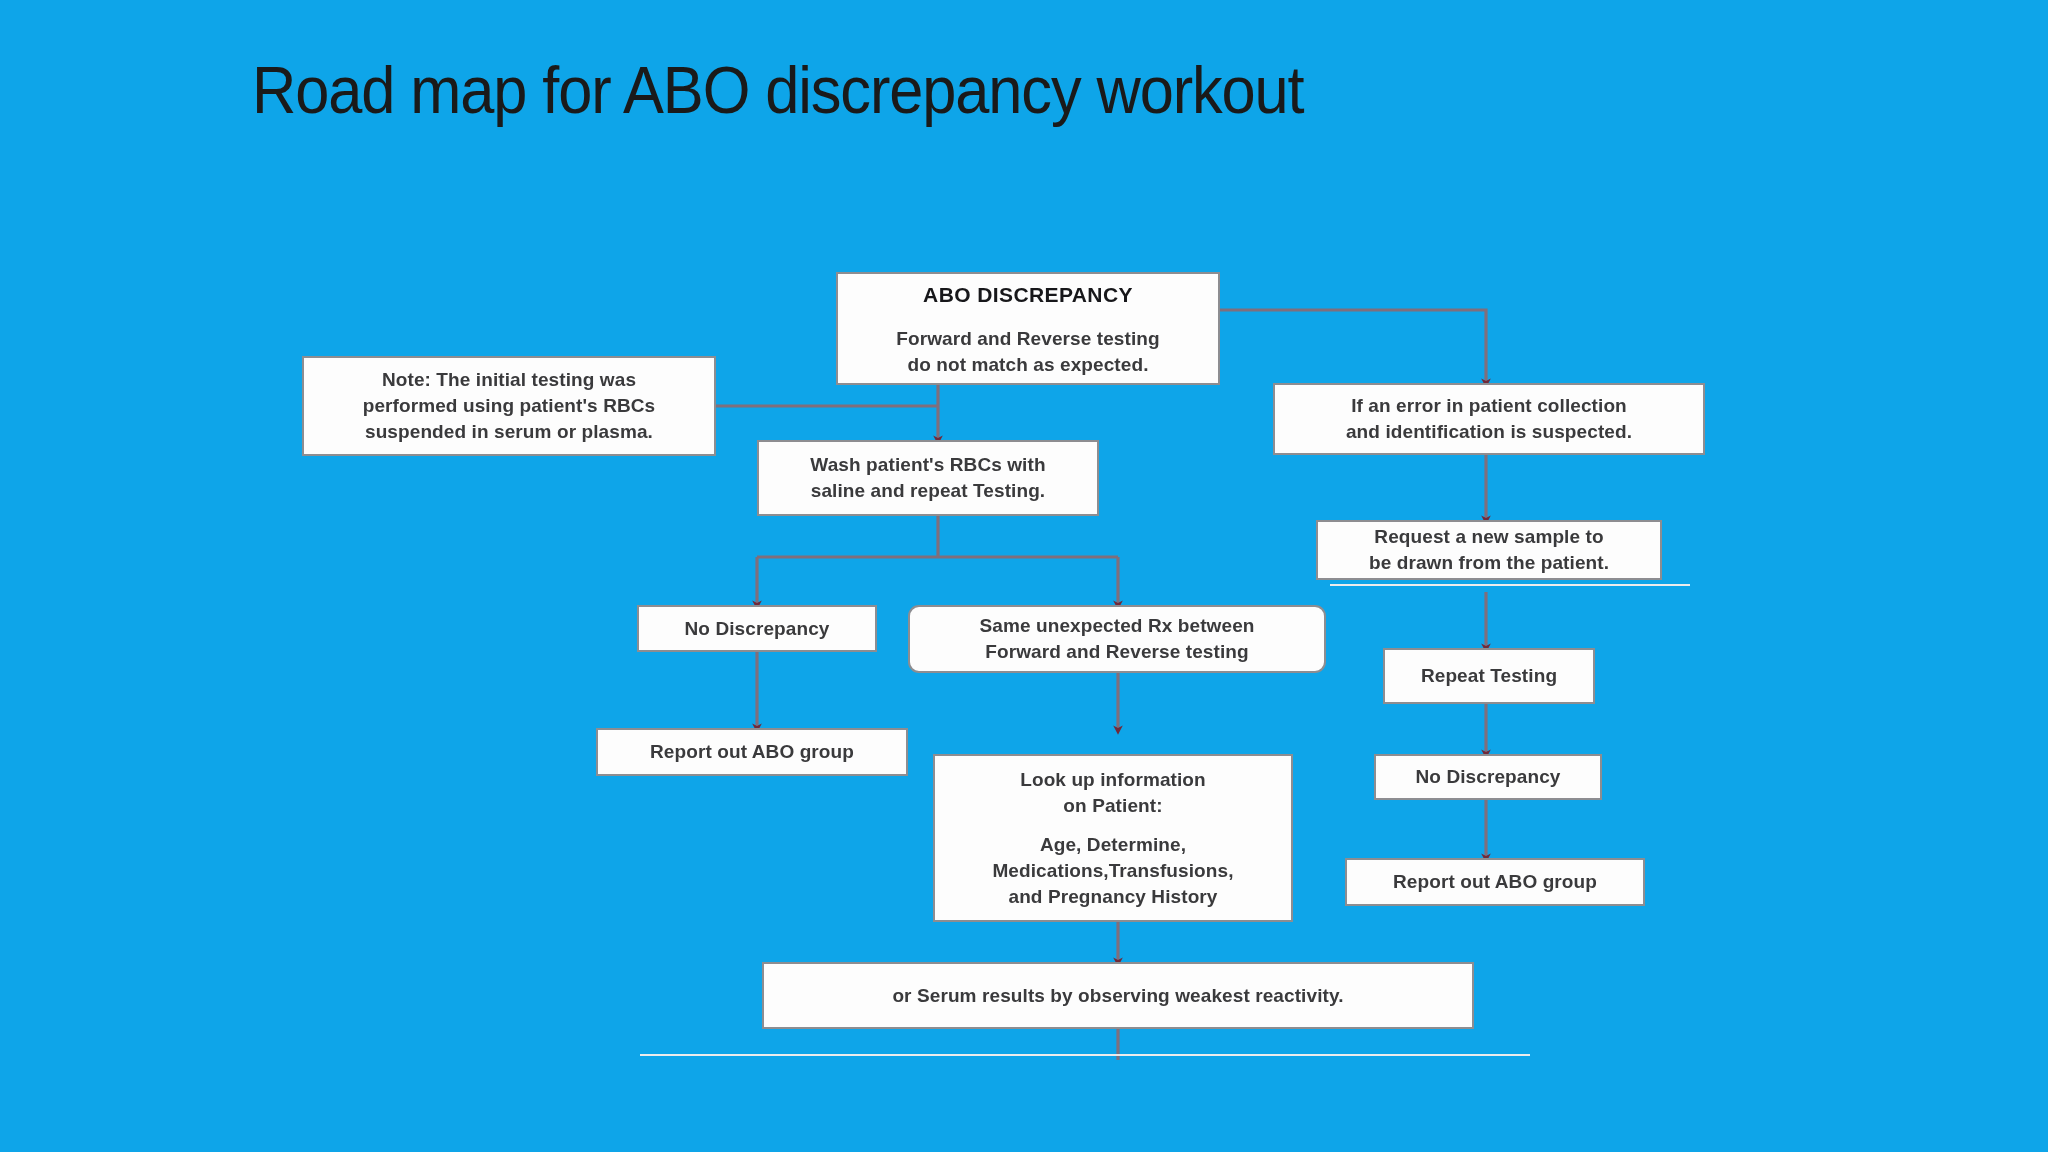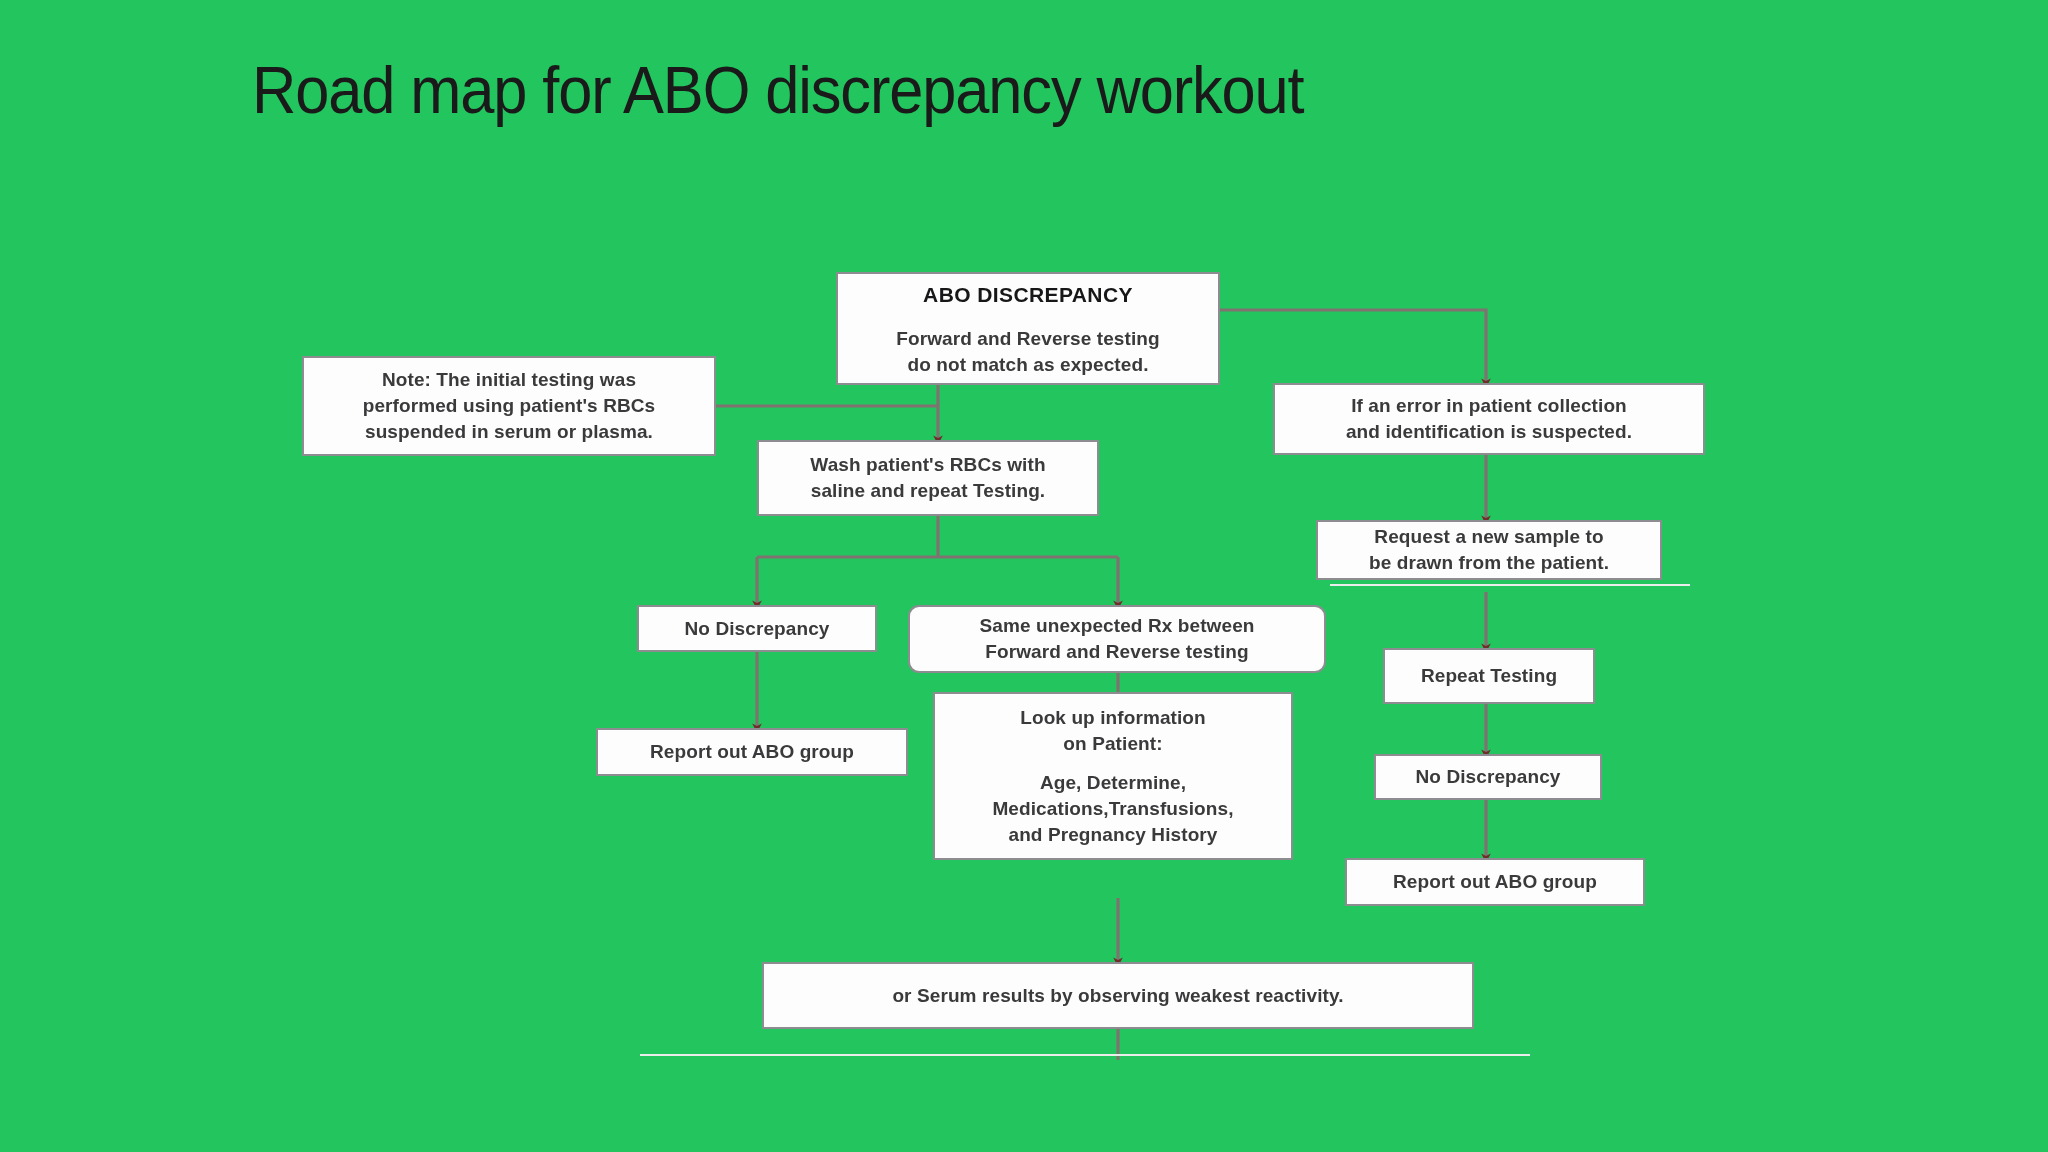--- a/index.html
+++ b/index.html
@@ -14,21 +14,21 @@
     overflow: hidden;
     position: relative;
   }
 
   
   #slide {
     position: absolute;
     left: 0; top: 0;
     width: 2048px;
     height: 1152px;
-    background: #22c55e;
+    background: #0ea5e9;
   }
 
   
   #page-title {
     position: absolute;
     left: 252px;
     top: 52px;
     font-family: "Liberation Sans", sans-serif;
     font-size: 66px;
     line-height: 76px;
@@ -183,21 +183,21 @@
 
     <div class="node" style="left:908px; top:605px; width:418px; height:68px;border-radius:11px;">
       <span class="ln">Same unexpected Rx between</span>
       <span class="ln">Forward and Reverse testing</span>
     </div>
 
     <div class="node" style="left:596px; top:728px; width:312px; height:48px;">
       <span class="ln">Report out ABO group</span>
     </div>
 
-    <div class="node" style="left:933px; top:692px; width:360px; height:168px;">
+    <div class="node" style="left:933px; top:754px; width:360px; height:168px;">
       <span class="ln">Look up information</span>
       <span class="ln">on Patient:</span>
       <span class="gap"></span>
       <span class="ln">Age, Determine,</span>
       <span class="ln">Medications,Transfusions,</span>
       <span class="ln">and Pregnancy History</span>
     </div>
 
     <div class="node" style="left:762px; top:962px; width:712px; height:67px;">
       <span class="ln">or Serum results by observing weakest reactivity.</span>

